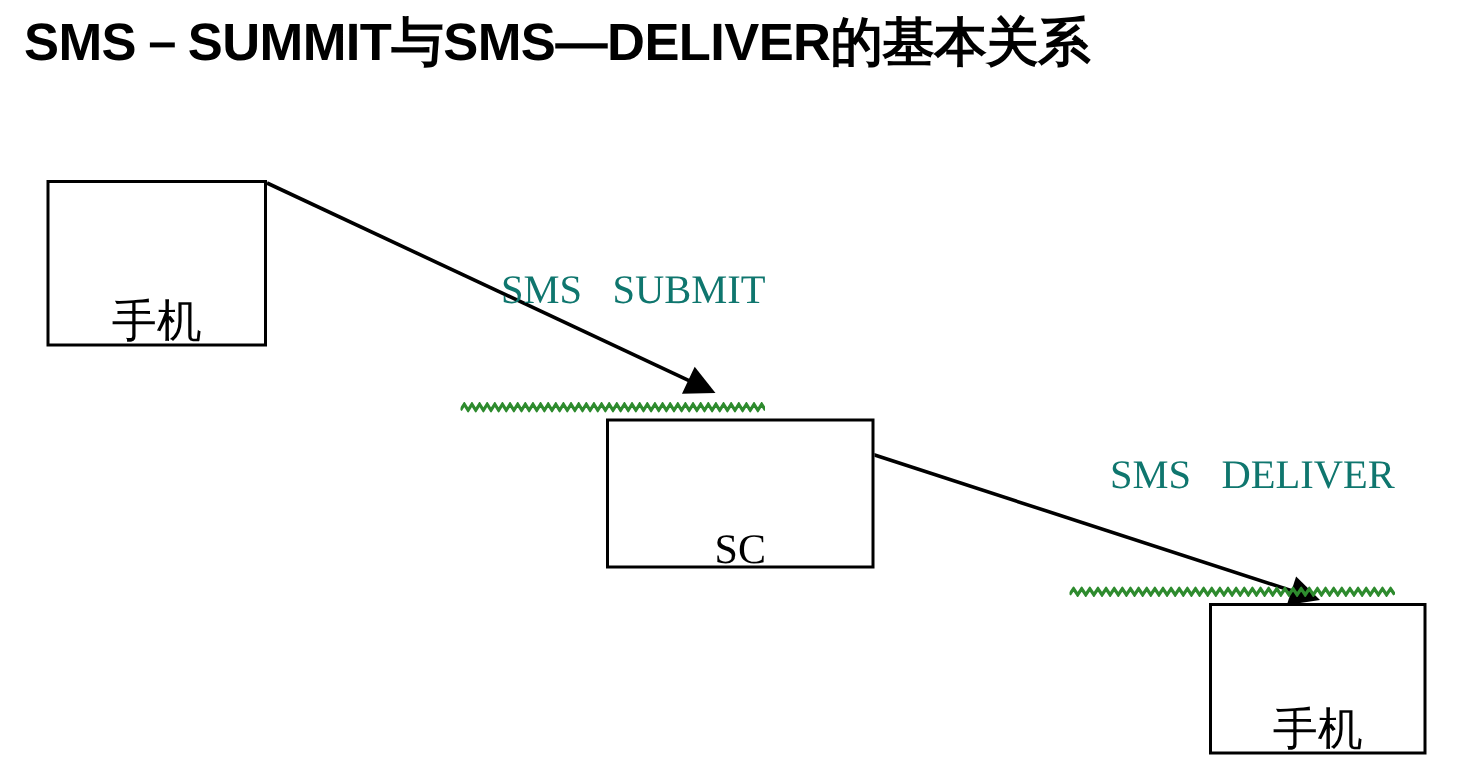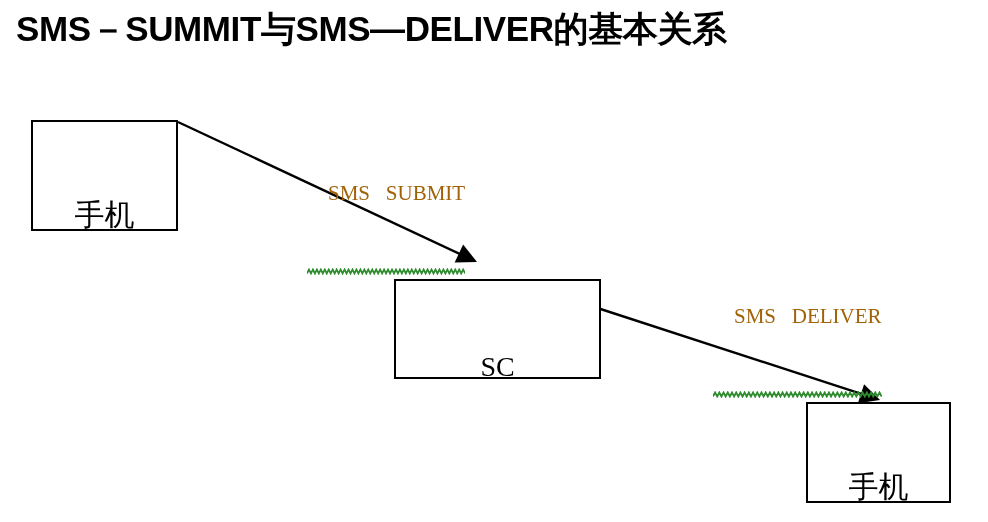--- a/index.html
+++ b/index.html
@@ -74,23 +74,23 @@
   #node-sc          { left: 404px; top: 279px; width: 175px; height: 100px; }
   #node-sc .node-label { top: 22px; }
 
   #node-phone-target{ left: 806px; top: 402px; width: 145px; height: 101px; }
   #node-phone-target .node-label { top: 18px; }
 
   
   .edge-label {
     position: absolute;
     font-family: "Liberation Serif", "DejaVu Serif", serif;
-    font-size: 21px;
+    font-size: 27px;
     line-height: 30px;
-    color: #a16207;
+    color: #0f766e;
     white-space: pre;
     z-index: 4;
   }
   .edge-label .squiggle {
     display: block;
     position: absolute;
     left: 0;
     bottom: -7px;
     height: 7px;
     width: 100%;
@@ -125,21 +125,21 @@
     <g>
       <line id="line-deliver" x1="579" y1="302" x2="866.6877999591859" y2="395.6657953355489" stroke="#000000" stroke-width="2.4"></line>
       <polygon id="arrow-deliver" points="880,400 857.8867108956578,403.31699336565134 864.0784318448735,384.299564735917" fill="#000000"></polygon>
     </g>
   </svg>
 
   <div class="node-box" id="node-phone-source" style="left: 31px; top: 120px; width: 147px; height: 111px; border-color: rgb(0, 0, 0);">
     <div class="node-label cjk">手机</div>
   </div>
 
-  <div class="node-box" id="node-sc" style="left: 394px; top: 279px; width: 207px; height: 100px; border-color: rgb(0, 0, 0);">
+  <div class="node-box" id="node-sc" style="left: 404px; top: 279px; width: 179px; height: 100px; border-color: rgb(0, 0, 0);">
     <div class="node-label latin">SC</div>
   </div>
 
   <div class="node-box" id="node-phone-target" style="left: 806px; top: 402px; width: 145px; height: 101px; border-color: rgb(0, 0, 0);">
     <div class="node-label cjk">手机</div>
   </div>
 
   <div class="edge-label" id="edge-label-submit">
     <span>SMS   SUBMIT</span>
     <svg class="squiggle" preserveAspectRatio="none" viewBox="0 0 200 7" xmlns="http://www.w3.org/2000/svg">

